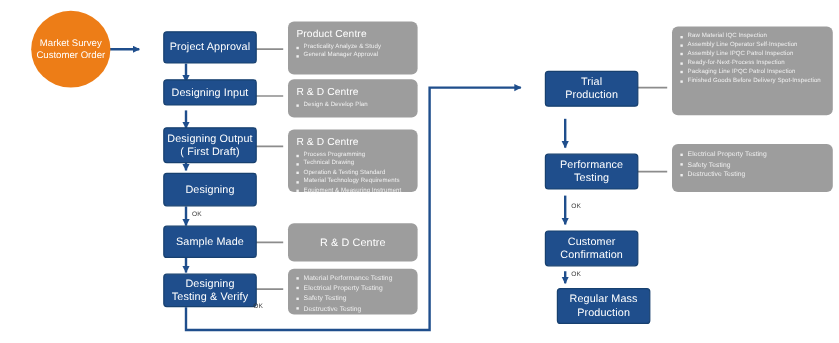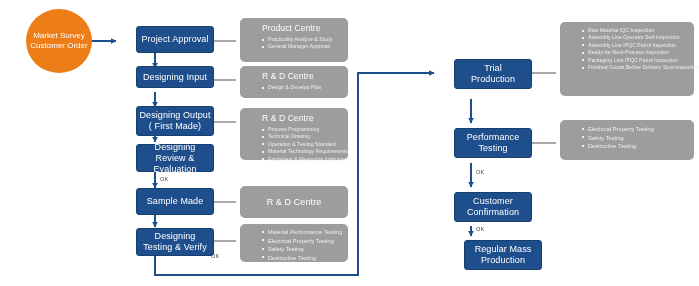--- a/index.html
+++ b/index.html
@@ -43,21 +43,21 @@
     text-align:center;
   }
 
   .panel{
     position:absolute;
     box-sizing:border-box;
     background:#9d9d9d;
     border-radius:5px;
     color:#f2f2f2;
     z-index:3;
-    padding:5px 6px 4px 22px;
+    padding:5px 6px 4px 7px;
   }
   .panel .ptitle{
     font-size:8.5px;
     line-height:11px;
     margin-bottom:2px;
     color:#ffffff;
     letter-spacing:.1px;
   }
   .panel ul{
     margin:0;padding:0;list-style:none;
@@ -142,26 +142,25 @@
 <div class="node blue" style="left:116px;top:26px;width:78px;height:27px;">
   <span>Project Approval</span>
 </div>
 
 <div class="node blue" style="left:116px;top:66px;width:78px;height:22px;justify-content:center;">
   <span>Designing Input</span>
 </div>
 
 <div class="node blue" style="left:116px;top:106px;width:78px;height:30px;">
   <span>Designing Output</span>
-  <span class="l2">( First Made)</span>
+  <span class="l2">( First Draft)</span>
 </div>
 
 <div class="node blue" style="left:116px;top:144px;width:78px;height:28px;">
   <span>Designing</span>
-  <span class="l2">Review &amp; Evaluation</span>
 </div>
 
 <div class="node blue" style="left:116px;top:188px;width:78px;height:27px;">
   <span>Sample Made</span>
 </div>
 
 <div class="node blue" style="left:116px;top:228px;width:78px;height:28px;">
   <span>Designing</span>
   <span class="l2">Testing &amp; Verify</span>
 </div>

